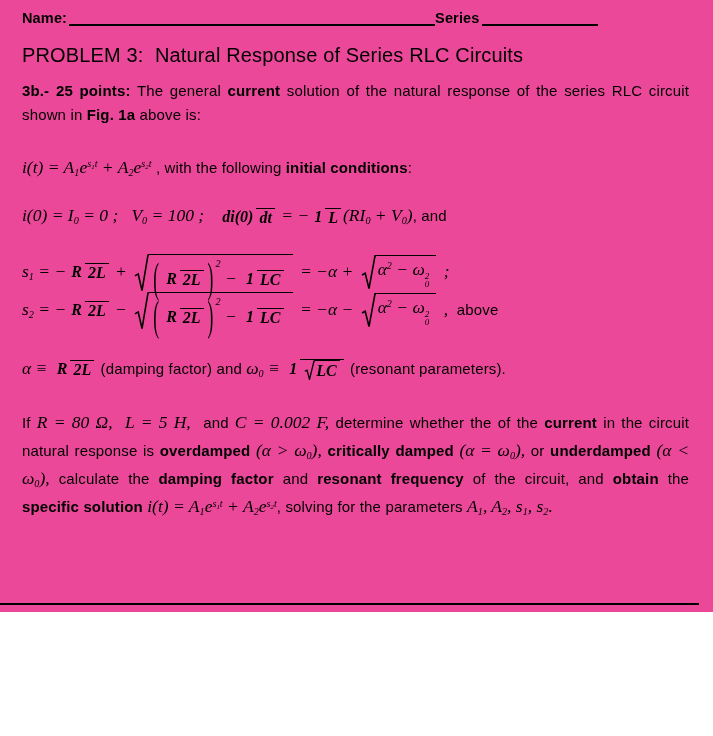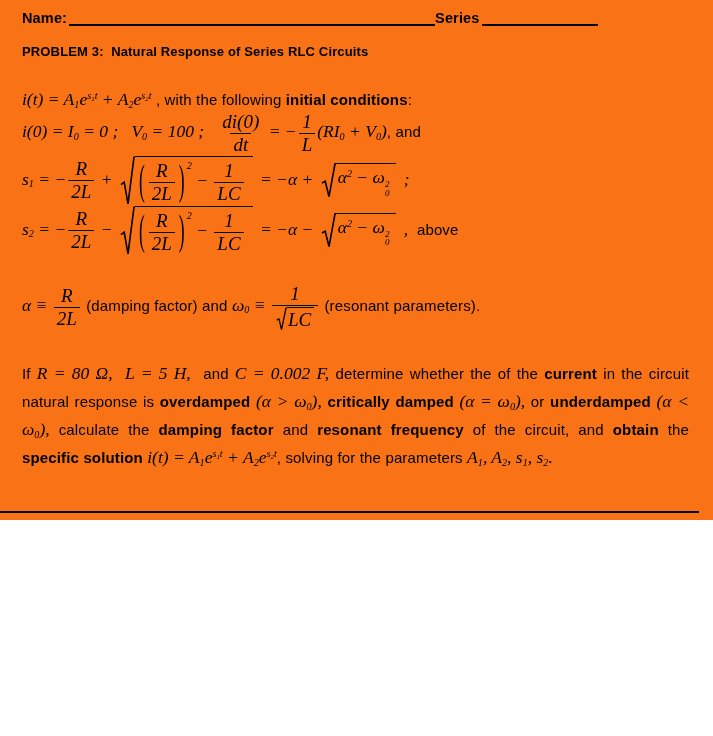--- a/index.html
+++ b/index.html
@@ -1,48 +1,48 @@
 <!DOCTYPE html>
 <html><head>
 <meta charset="utf-8">
 <style>
   * { box-sizing: border-box; }
   html, body { margin: 0; padding: 0; background: #ffffff; }
   .page {
-    width: 713px; height: 520px; position: relative; overflow: hidden;
-    background: #f97316; color: #000000;
+    width: 713px; height: 612px; position: relative; overflow: hidden;
+    background: #ec4899; color: #000000;
     padding: 10px 24px 0 22px;
     font-family: "Liberation Sans", sans-serif;
     font-size: 15px; letter-spacing: 0.15px;
   }
   
   .hdr-row { display: flex; align-items: flex-end; font-weight: bold; font-size: 14.5px; }
   .hdr-row .lbl { padding-right: 2px; white-space: pre; }
   .hline { border-bottom: 2px solid #000; height: 1.05em; display: inline-block; }
   .hline.l1 { width: 366px; }
   .hline.l2 { width: 116px; }
 
-  .title { font-weight: bold; font-size: 13px; margin: 18px 0 0 0; }
+  .title { font-weight: normal; font-size: 20px; margin: 18px 0 0 0; }
 
   p.body { text-align: justify; margin: 12px 0 0 0; line-height: 1.6; }
   .b { font-weight: bold; }
 
   
   .m { font-family: "Liberation Serif", serif; font-style: italic; font-size: 17.5px; letter-spacing: 0; }
   .sub { font-size: 0.68em; vertical-align: -0.25em; }
   .sup { font-size: 0.68em; vertical-align: 0.55em; }
-  .eq { line-height: 1.25; }
+  .eq { margin-top: 26px; line-height: 1.25; }
   .eq.first { margin-top: 30px; }
   .eq.tight { margin-top: 0; }
   .eq.wide { margin-top: 28px; }
 
   .frac {
-    display: inline-flex; flex-direction: column; align-items: center;
+    display: inline-flex; align-items: center;
     vertical-align: middle; text-align: center; margin: 0 2px;
-    line-height: 1.15; font-size: 19px;
+    line-height: 1.15; font-size: 16px; font-weight: bold;
   }
   .frac .num { padding: 0 3px; }
   .frac .den { border-top: 1.4px solid #000; padding: 0 3px; }
 
   .sqrt { display: inline-block; position: relative; padding-left: 15px; vertical-align: middle; margin: 0 3px; }
   .sqrt > svg { position: absolute; left: 0; top: 0; width: 15px; height: 100%; }
   .rbody { display: inline-block; border-top: 1.6px solid #000; padding: 3px 7px 1px 2px; white-space: nowrap; }
   .sqrt.small { padding-left: 11px; margin: 0 1px; }
   .sqrt.small > svg { width: 11px; }
   .sqrt.small .rbody { padding: 1px 3px 0 1px; border-top-width: 1.3px; }
@@ -61,20 +61,21 @@
 
   <div class="hdr-row">
     <span class="lbl">Name:</span>
     <span class="hline l1"></span>
     <span class="lbl">Series</span>
     <span class="hline l2"></span>
   </div>
 
   <div class="title">PROBLEM 3:&nbsp; Natural Response of Series RLC Circuits</div>
 
+  <p class="body"><span class="b">3b.- 25 points:</span><span> The general </span><span class="b">current</span><span> solution of the natural response of the series RLC circuit shown in </span><span class="b">Fig. 1a</span><span> above is:</span></p>
 
   <div class="eq first"><span class="m">i(t) = A</span><span class="m sub">1</span><span class="m">e</span><span class="m sup"><span>s</span><span class="sub">1</span><span>t</span></span><span class="m"> + A</span><span class="m sub">2</span><span class="m">e</span><span class="m sup"><span>s</span><span class="sub">2</span><span>t</span></span><span> , with the following </span><span class="b">initial conditions</span><span>:</span></div>
 
   <div class="eq"><span class="m">i(0) = I</span><span class="m sub">0</span><span class="m"> = 0 ;&nbsp;&nbsp; V</span><span class="m sub">0</span><span class="m"> = 100 ;&nbsp;&nbsp; </span><span class="frac m">
         <span class="num">di(0)</span>
         <span class="den">dt</span>
       </span><span class="m"> = −</span><span class="frac m">
         <span class="num">1</span>
         <span class="den">L</span>
       </span><span class="m">(RI</span><span class="m sub">0</span><span class="m"> + V</span><span class="m sub">0</span><span class="m">)</span><span>, and</span></div>

